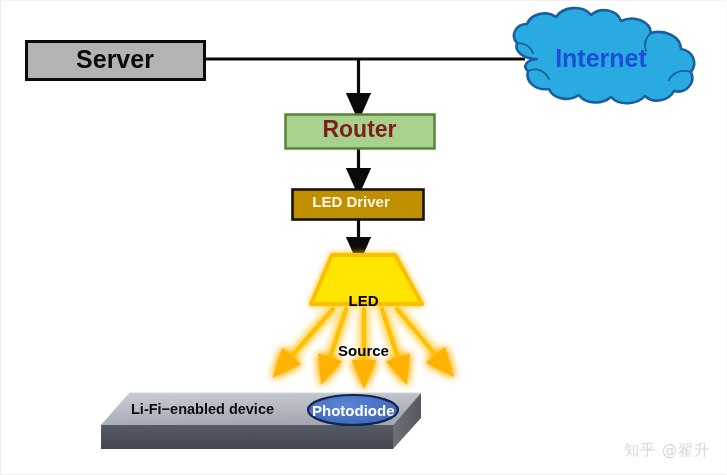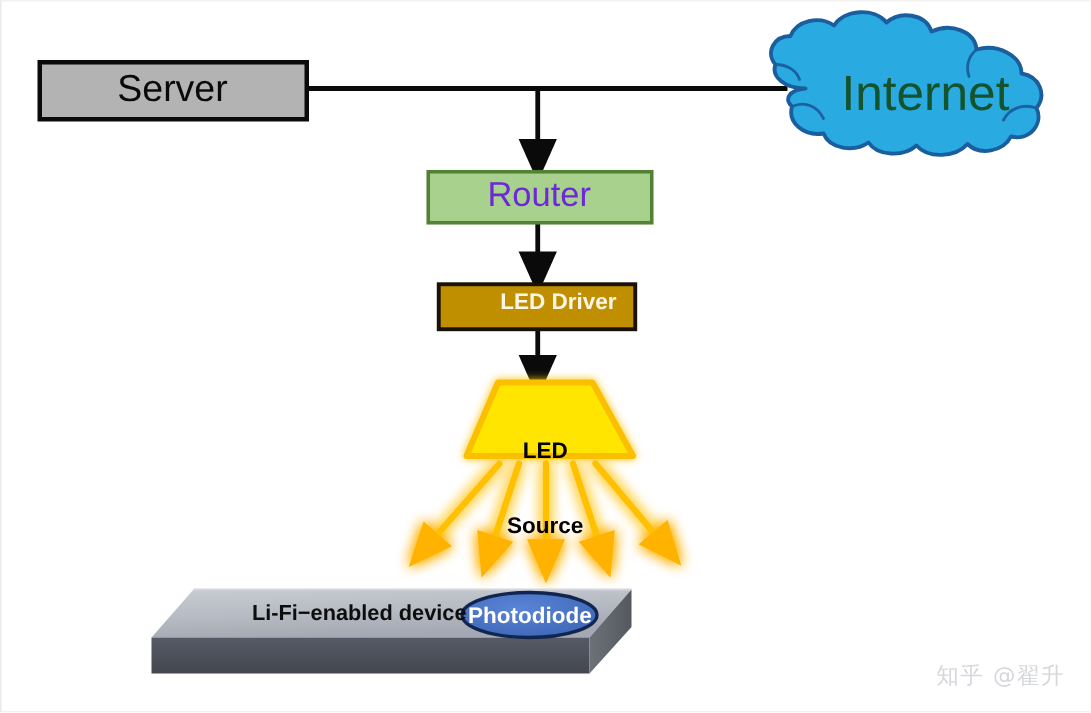--- a/index.html
+++ b/index.html
@@ -26,73 +26,73 @@
     position: absolute;
     left: 0;
     top: 0;
   }
   .node-label {
     position: absolute;
     text-align: center;
     white-space: pre;
     pointer-events: none;
     line-height: 1.12;
+    font-weight: bold;
   }
   
   #server-label {
     left: 24px;
     top: 44px;
     width: 180px;
     font-size: 25px;
     color: #0a0a0a;
   }
   
   #internet-label {
-    left: 516px;
+    left: 500px;
     top: 43px;
     width: 200px;
-    font-size: 33px;
-    color: #14532d;
+    font-size: 25px;
+    color: #1d4ed8;
   }
   
   #router-label {
     left: 283px;
     top: 116px;
     width: 151px;
     font-size: 23px;
-    color: #6d28d9;
+    color: #7f1d1d;
   }
   
   #led-driver-label {
     left: 290px;
     top: 193px;
     width: 120px;
     font-size: 15px;
     font-weight: bold;
     color: #fdf6e6;
-    text-align: right;
   }
   
   #led-source-label {
     left: 320px;
     top: 258px;
     width: 85px;
     font-size: 15px;
     font-weight: bold;
     color: #000000;
   }
   
   #device-label {
     left: 130px;
     top: 400px;
     width: 180px;
     font-size: 14.5px;
     font-weight: bold;
     color: #0d0d0d;
-    text-align: right;
+    text-align: left;
   }
   #photodiode-label {
     left: 311px;
     top: 402px;
     width: 82px;
     font-size: 15px;
     font-weight: bold;
     color: #ffffff;
   }
   

